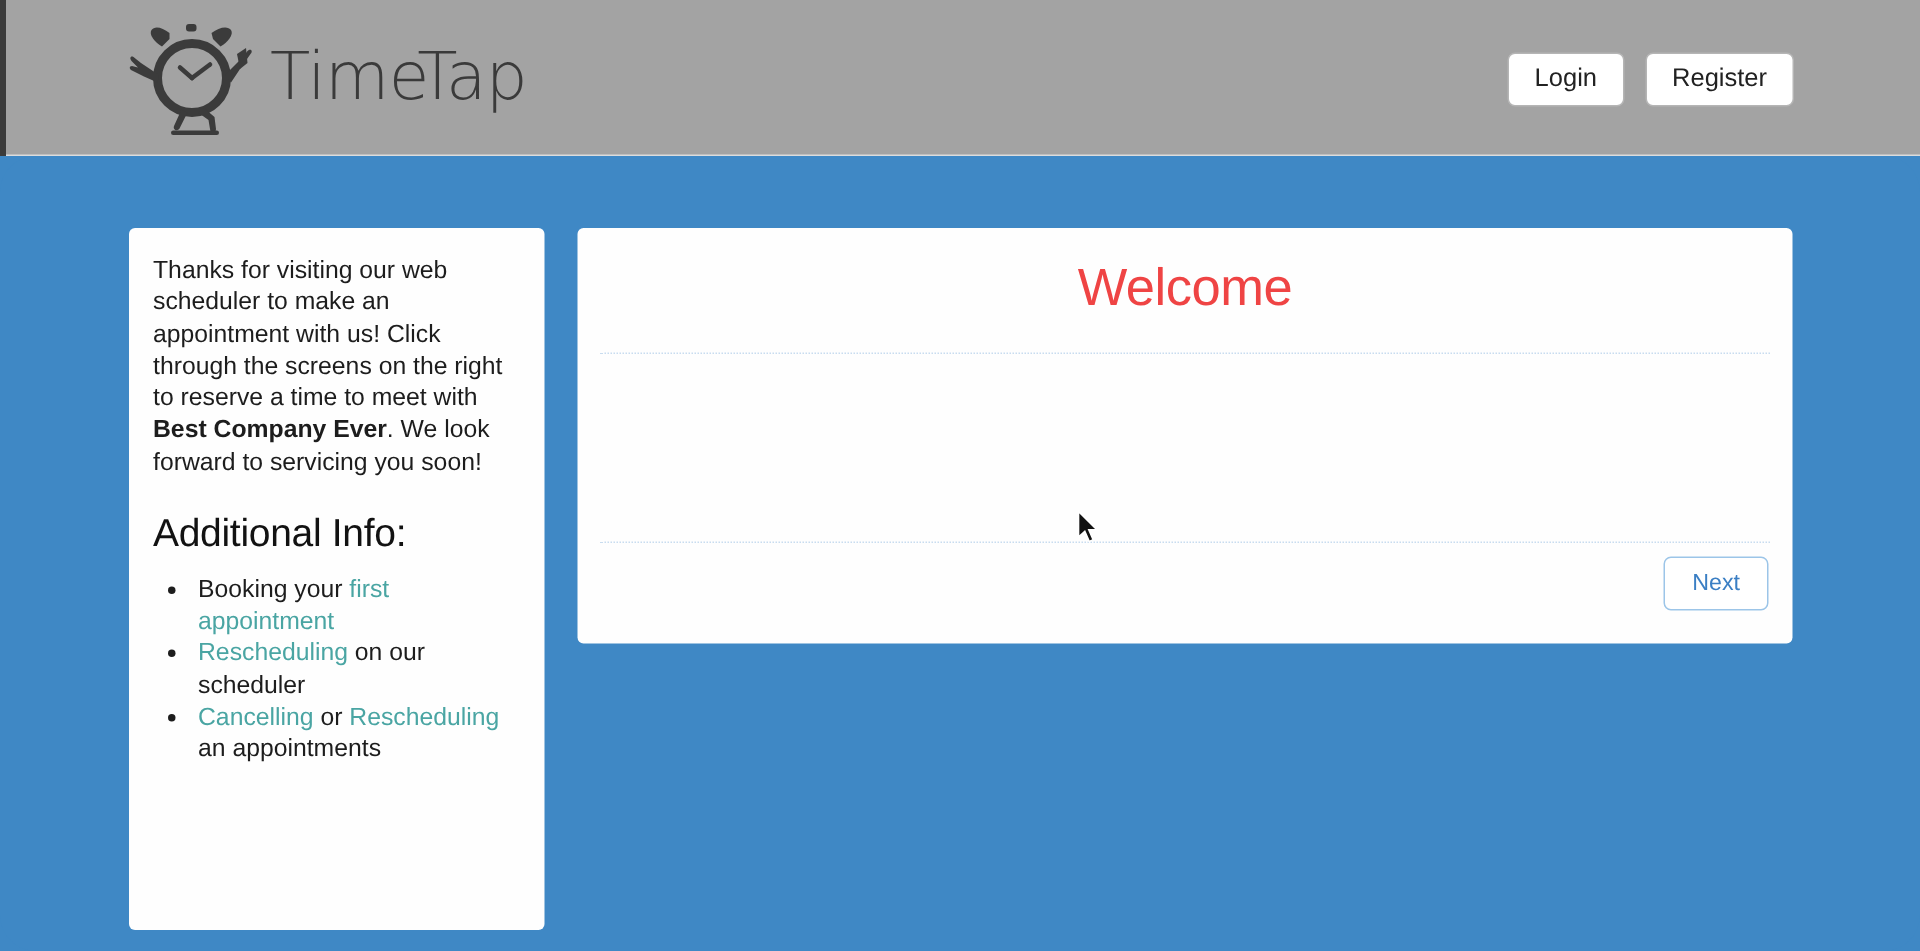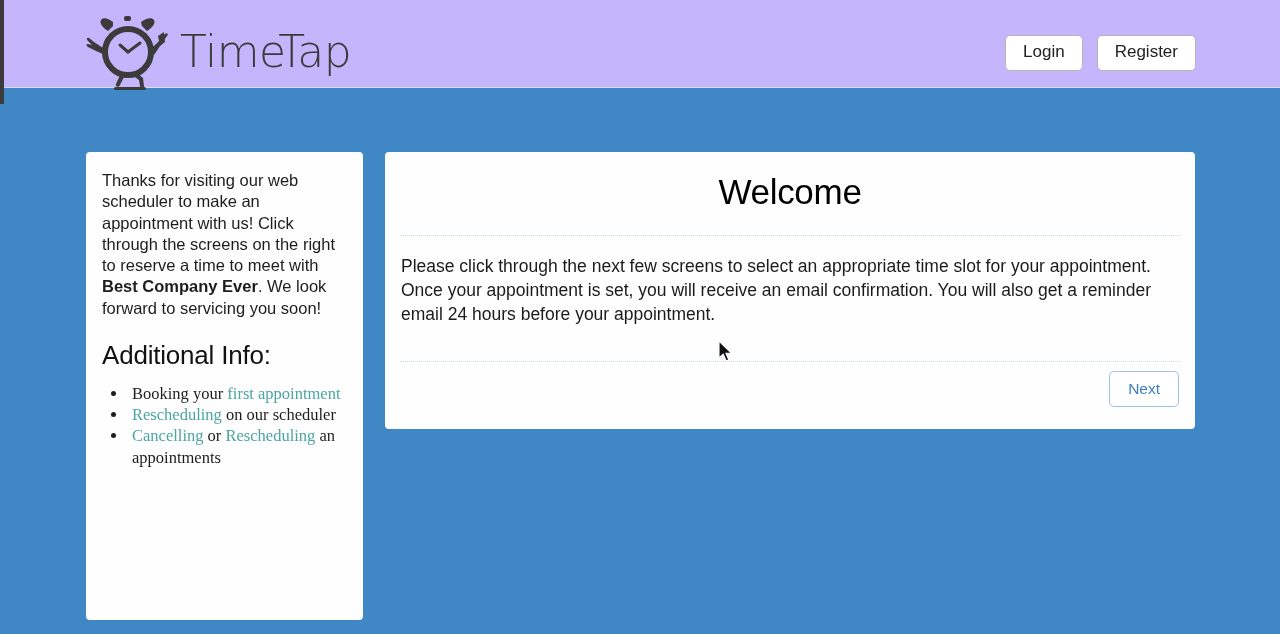--- a/index.html
+++ b/index.html
@@ -33,22 +33,22 @@
     background: #3b3b3b;
     z-index: 40;
   }
 
   
   #header {
     position: absolute;
     left: 0;
     top: 0;
     width: 1280px;
-    height: 88px;
-    background: #c4b5fd;
+    height: 104px;
+    background: #a3a3a3;
     border-bottom: 1px solid #dcdcdc;
     box-sizing: border-box;
     z-index: 20;
   }
   #logo {
     position: absolute;
     left: 86px;
     top: 12px;
     height: 80px;
     display: flex;
@@ -140,21 +140,20 @@
     margin: 12px 0 0 0;
     padding-left: 26px;
     list-style: disc;
   }
   #sidebar-list li {
     font-size: 16.5px;
     line-height: 1.29;
     color: #1d1d1d;
     margin-bottom: 0px;
     padding-left: 4px;
-    font-family: Liberation Serif, serif;
   }
   #sidebar-list li::marker {
     color: #1d1d1d;
   }
   .tt-link {
     color: #4aa5a3;
     text-decoration: none;
     cursor: pointer;
   }
 
@@ -167,21 +166,21 @@
     height: 277px;
     background: #fefefe;
     border-radius: 4px;
     box-sizing: border-box;
     overflow: hidden;
   }
   #main-title {
     text-align: center;
     font-size: 35px;
     font-weight: 400;
-    color: #000000;
+    color: #ef4444;
     margin: 0;
     padding: 20px 0 0 0;
     line-height: 1.15;
     letter-spacing: -0.3px;
   }
   .divider {
     height: 0;
     border-top: 1px dotted #c8dcef;
     margin: 23px 15px 0 15px;
   }
@@ -297,21 +296,20 @@
 
     </div>
 
     <div id="main-card">
 
       <h1 id="main-title">Welcome</h1>
 
       <div class="divider"></div>
 
       <div id="main-body">
-        <p>Please click through the next few screens to select an appropriate time slot for your appointment. Once your appointment is set, you will receive an email confirmation. You will also get a reminder email 24 hours before your appointment.</p>
       </div>
 
       <div id="main-footer">
         <div id="footer-divider"></div>
         <button id="next-btn">Next</button>
       </div>
 
     </div>
 
   </div>

